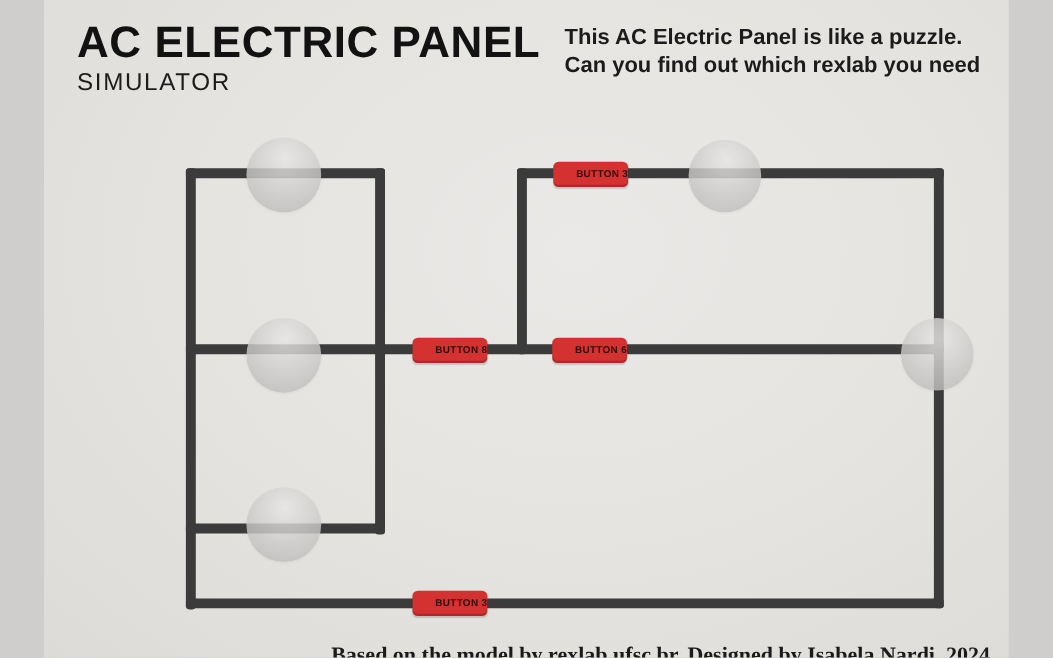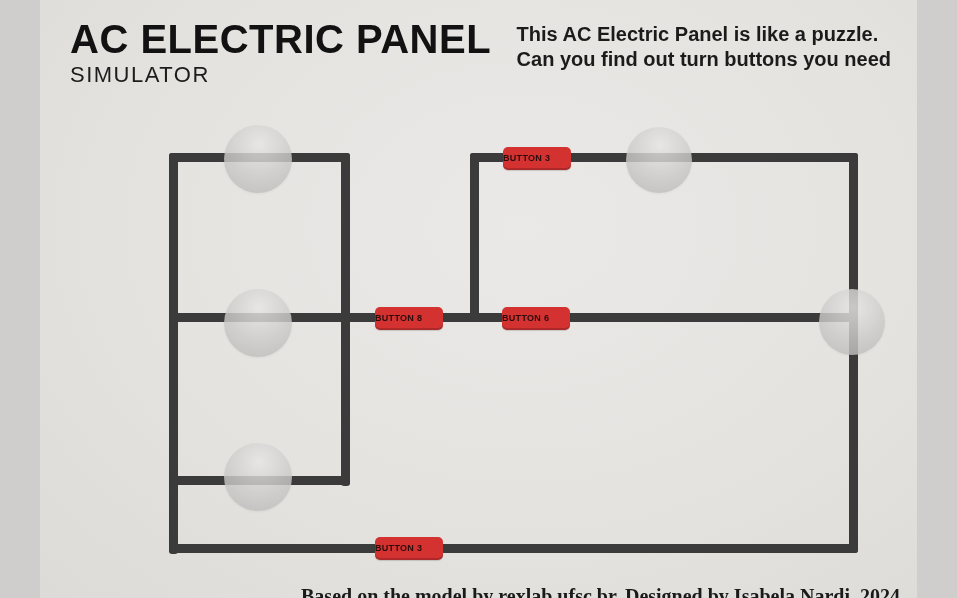--- a/index.html
+++ b/index.html
@@ -34,36 +34,36 @@
     position:absolute;border-radius:50%;z-index:2;opacity:0.82;
     background:radial-gradient(circle at 52% 28%, #e8e7e5 0%, #cdccca 52%, #b7b6b4 100%);
     box-shadow:0 1px 3px rgba(0,0,0,0.06);
   }
   .cbtn{
     position:absolute;z-index:3;border:none;padding:0;margin:0;
     border-radius:5px;cursor:pointer;
     font-family:"Liberation Sans", sans-serif;
     font-size:9px;font-weight:bold;letter-spacing:0.3px;
     box-shadow:inset 0 -2px 0 rgba(0,0,0,0.18), 0 1px 1px rgba(0,0,0,0.15);
-    text-align:left;line-height:1;
+    text-align:right;line-height:1;
   }
 </style>
 </head>
 <body>
 
 <div class="stage">
 
   <div class="hdr">
     <h1>AC ELECTRIC PANEL</h1>
     <div class="sub">SIMULATOR</div>
   </div>
 
   <div class="intro">
     <div>This AC Electric Panel is like a puzzle.</div>
-    <div>Can you find out turn buttons you need</div>
+    <div>Can you find out which rexlab you need</div>
   </div>
 
   <div id="circuit">
       <div class="wire" style="left: 129px; top: 153px; width: 9px; height: 401px; background: rgb(59, 59, 59);"></div>
       <div class="wire" style="left: 301px; top: 153px; width: 9px; height: 333px; background: rgb(59, 59, 59);"></div>
       <div class="wire" style="left: 430px; top: 153px; width: 9px; height: 169px; background: rgb(59, 59, 59);"></div>
       <div class="wire" style="left: 809px; top: 153px; width: 9px; height: 400px; background: rgb(59, 59, 59);"></div>
       <div class="wire" style="left: 129px; top: 153px; width: 181px; height: 9px; background: rgb(59, 59, 59);"></div>
       <div class="wire" style="left: 430px; top: 153px; width: 388px; height: 9px; background: rgb(59, 59, 59);"></div>
       <div class="wire" style="left: 129px; top: 313px; width: 689px; height: 9px; background: rgb(59, 59, 59);"></div>

